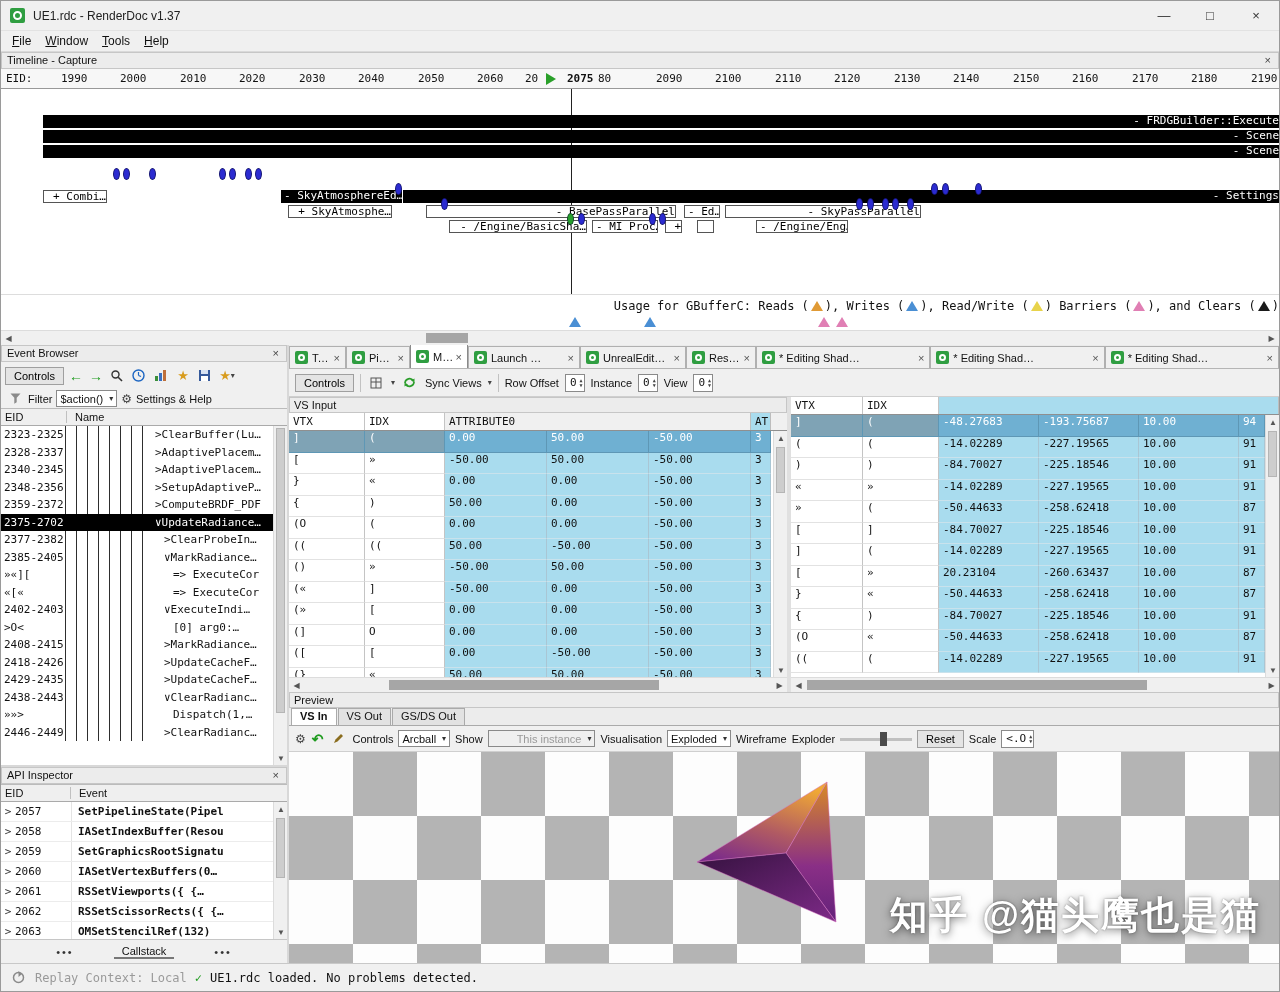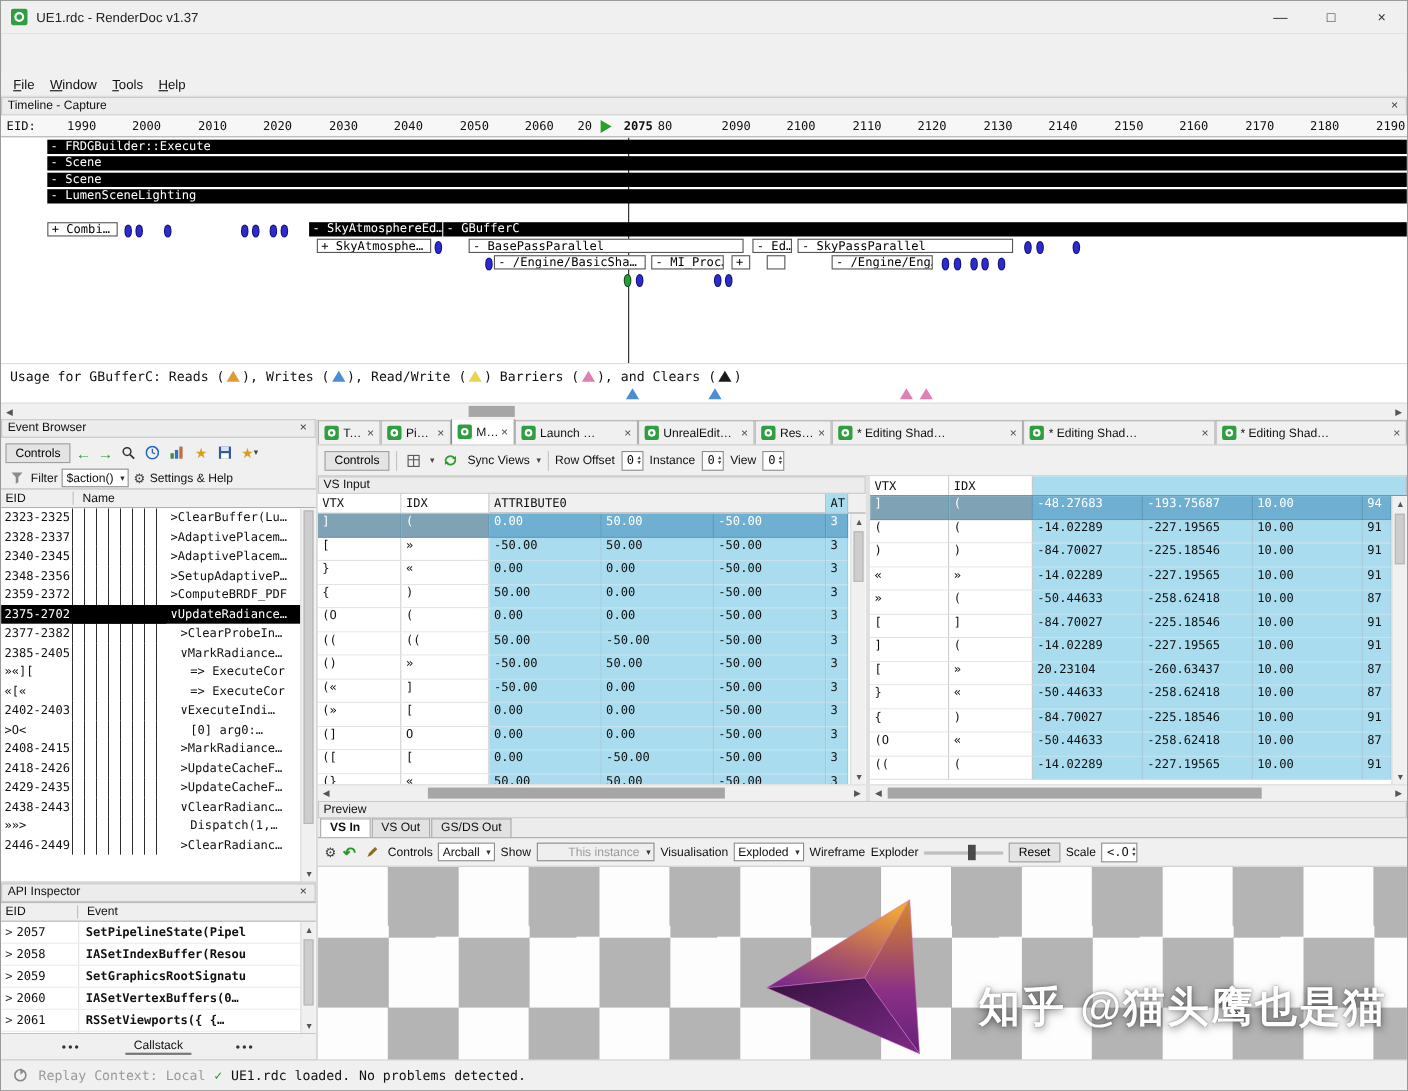--- a/index.html
+++ b/index.html
@@ -8,40 +8,40 @@
          font-size:12px; color:#111; border:1px solid #9a9a9a; display:flex; flex-direction:column; }
 
   
   .titlebar { height:30px; display:flex; align-items:center; background:#f0f0f0; border-bottom:1px solid #e2e2e2; flex:none; }
   .rd-icon { width:15px; height:15px; background:#2f9e41; border-radius:2px; display:inline-block; position:relative; flex:none; }
   .rd-icon::after { content:''; position:absolute; inset:3px; border:2px solid #fff; border-radius:50%; }
   .titlebar .rd-icon { margin:0 8px 0 9px; }
   .tb-title { font-size:12px; color:#222; flex:1; }
   .tb-btns { display:flex; height:30px; }
   .tb-btn { width:46px; height:30px; display:flex; align-items:center; justify-content:center; font-size:13px; color:#333; }
-  .menubar { height:21px; display:flex; align-items:center; padding-left:4px; background:#f0f0f0; border-bottom:1px solid #d9d9d9; flex:none;margin-top:36px; }
+  .menubar { height:21px; display:flex; align-items:center; padding-left:4px; background:#f0f0f0; border-bottom:1px solid #d9d9d9; flex:none; }
   .menu-item { display:inline-block; padding:2px 7px; font-size:12px; }
   .menu-item::first-letter { text-decoration:underline; }
 
   
   .panel-hdr { height:17px; line-height:15px; background:#ececec; border:1px solid #c6c6c6; font-size:11px;
                padding:0 5px; display:flex; justify-content:space-between; align-items:center; flex:none; }
   .hdr-x { color:#444; font-size:11px; padding:0 2px; }
 
   
-  .tl-panel { flex:none; display:flex; flex-direction:column; background:#fff; }
+  .tl-panel { flex:none; display:flex; flex-direction:column; background:#fff;text-align:right; }
   .ruler { height:20px; position:relative; background:#f7f7f7; border-bottom:1px solid #999; font:11px "DejaVu Sans Mono", monospace; flex:none; }
   .eid-lbl { position:absolute; left:5px; top:3px; }
   .tick { position:absolute; top:3px; }
   .tick.b { font-weight:bold; }
   .flag { position:absolute; top:4px; width:0; height:0; border-top:6px solid transparent; border-bottom:6px solid transparent; border-left:10px solid #2aa02a; }
   .tl-canvas { height:205px; position:relative; background:#fff; overflow:hidden; flex:none; }
   .cur-line { position:absolute; top:0; bottom:0; width:1px; background:#222; }
   .tl-bar { position:absolute; height:13px; font:11px "DejaVu Sans Mono", monospace; line-height:12px;
-            padding-left:3px; white-space:nowrap; overflow:hidden; }
+            padding-left:3px; white-space:nowrap; overflow:hidden;margin-top:24px; }
   .tl-bar.black { background:#000; color:#fff; }
   .tl-bar.white { background:#fff; color:#000; border:1px solid #555; }
   .tl-marker { position:absolute; width:7px; height:12px; border-radius:50%; border:1px solid rgba(0,0,40,.55); }
   .usage { height:36px; position:relative; border-top:1px solid #ddd; background:#fff;
            font:12px "DejaVu Sans Mono", monospace; padding:4px 0 0 8px; flex:none; }
   .tri { display:inline-block; width:0; height:0; border-left:6px solid transparent; border-right:6px solid transparent;
          border-bottom:10px solid #000; margin:0 2px; vertical-align:-1px; }
   .tri.abs { position:absolute; bottom:3px; }
   .hscroll { height:15px; background:#f0f0f0; border-top:1px solid #dcdcdc; position:relative; flex:none; }
   .hthumb { position:absolute; top:2px; height:10px; background:#a6a6a6; }
@@ -189,24 +189,23 @@
     <div class="ruler">
       <span class="eid-lbl">EID:</span>
       <span id="ticks"><span class="tick" style="left: 60px;">1990</span><span class="tick" style="left: 119px;">2000</span><span class="tick" style="left: 179px;">2010</span><span class="tick" style="left: 238px;">2020</span><span class="tick" style="left: 298px;">2030</span><span class="tick" style="left: 357px;">2040</span><span class="tick" style="left: 417px;">2050</span><span class="tick" style="left: 476px;">2060</span><span class="tick" style="left: 524px;">20</span><span class="tick b" style="left: 566px;">2075</span><span class="tick" style="left: 597px;">80</span><span class="tick" style="left: 655px;">2090</span><span class="tick" style="left: 714px;">2100</span><span class="tick" style="left: 774px;">2110</span><span class="tick" style="left: 833px;">2120</span><span class="tick" style="left: 893px;">2130</span><span class="tick" style="left: 952px;">2140</span><span class="tick" style="left: 1012px;">2150</span><span class="tick" style="left: 1071px;">2160</span><span class="tick" style="left: 1131px;">2170</span><span class="tick" style="left: 1190px;">2180</span><span class="tick" style="left: 1250px;">2190</span></span>
       <span class="flag" id="flag" style="left: 545px;"></span>
     </div>
     <div class="tl-canvas" id="tlCanvas">
       <div class="cur-line" id="curLine" style="left: 570px;"></div>
     <div class="tl-bar black" style="left: 42px; top: 2px; width: 1236px;">- FRDGBuilder::Execute</div>
         <div class="tl-bar black" style="left: 42px; top: 17px; width: 1236px;">- Scene</div>
         <div class="tl-bar black" style="left: 42px; top: 32px; width: 1236px;">- Scene</div>
-        <div class="tl-bar black" style="left: 42px; top: 47px; width: 1236px;">- LumenSceneLighting</div>
         <div class="tl-bar white" style="left: 42px; top: 77px; width: 64px;">+ Combi…</div>
         <div class="tl-bar black" style="left: 280px; top: 77px; width: 121px;">- SkyAtmosphereEd…</div>
-        <div class="tl-bar black" style="left: 402px; top: 77px; width: 876px;">- GBufferC</div>
+        <div class="tl-bar black" style="left: 402px; top: 77px; width: 876px;">- Settings</div>
         <div class="tl-bar white" style="left: 287px; top: 92px; width: 104px;">+ SkyAtmosphe…</div>
         <div class="tl-bar white" style="left: 425px; top: 92px; width: 250px;">- BasePassParallel</div>
         <div class="tl-bar white" style="left: 683px; top: 92px; width: 36px;">- Ed…</div>
         <div class="tl-bar white" style="left: 724px; top: 92px; width: 196px;">- SkyPassParallel</div>
         <div class="tl-bar white" style="left: 448px; top: 107px; width: 138px;">- /Engine/BasicSha…</div>
         <div class="tl-bar white" style="left: 591px; top: 107px; width: 66px;">- MI_Proc…</div>
         <div class="tl-bar white" style="left: 664px; top: 107px; width: 17px;">+</div>
         <div class="tl-bar white" style="left: 696px; top: 107px; width: 17px;"></div>
         <div class="tl-bar white" style="left: 755px; top: 107px; width: 92px;">- /Engine/Eng…</div>
         <span class="tl-marker" style="left: 112px; top: 79px; background: rgb(43, 43, 208);"></span>

